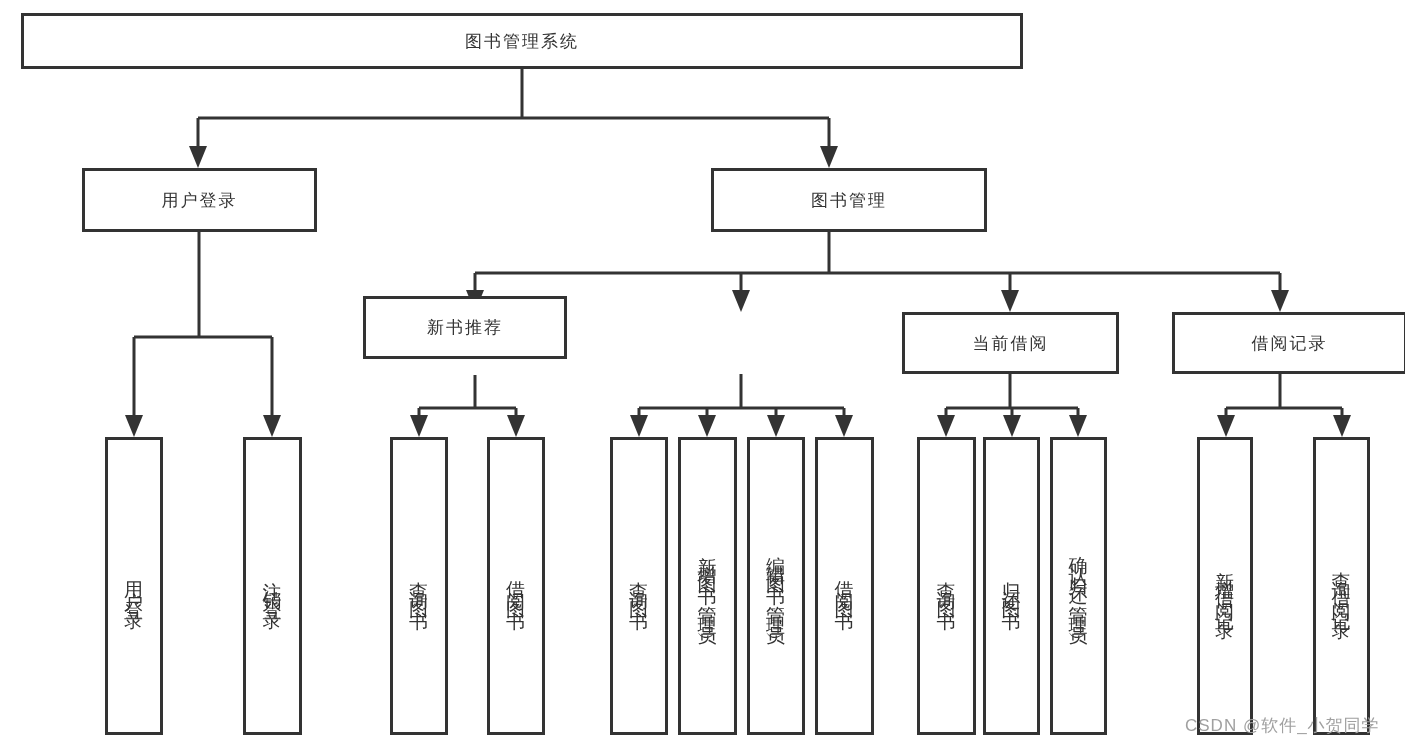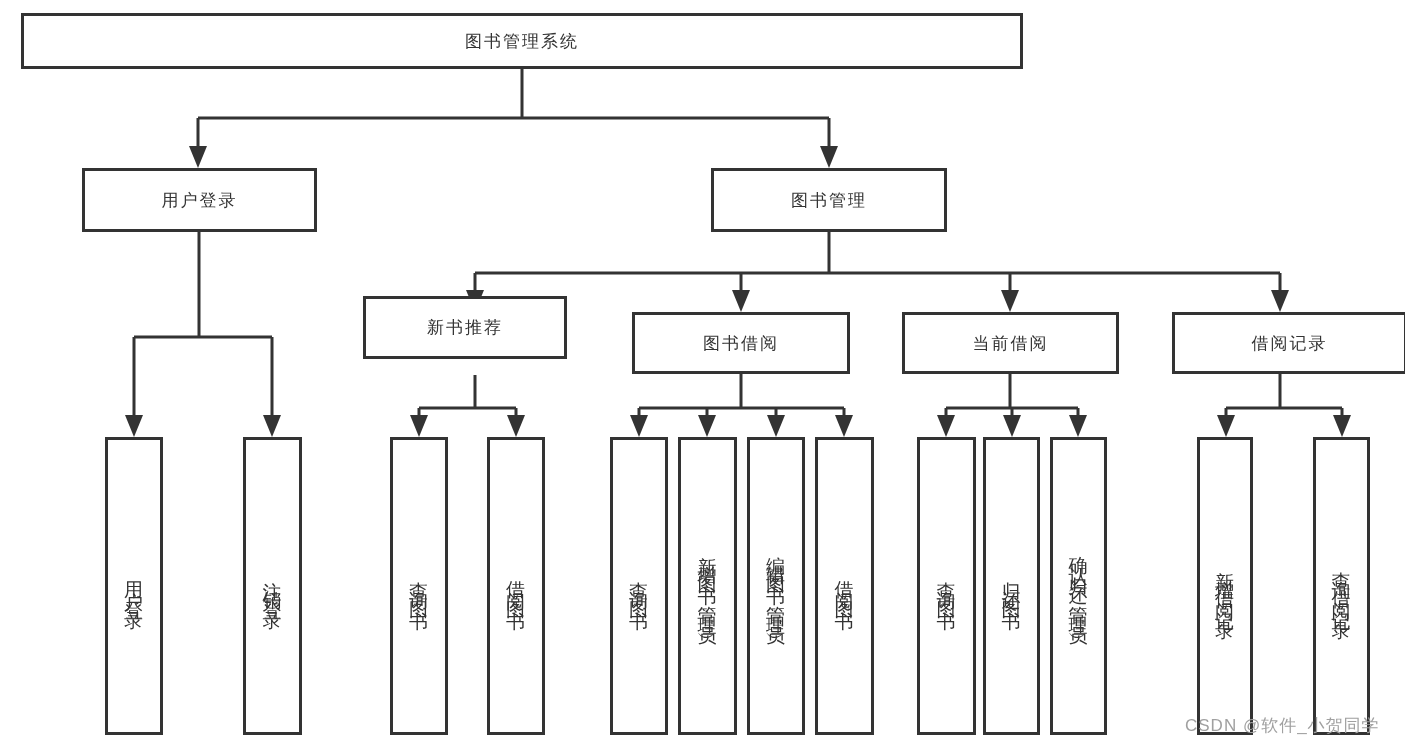--- a/index.html
+++ b/index.html
@@ -60,24 +60,23 @@
         <polygon points="1003,415 1021,415 1012,437"></polygon>
         <polygon points="1069,415 1087,415 1078,437"></polygon>
         <polygon points="1217,415 1235,415 1226,437"></polygon>
         <polygon points="1333,415 1351,415 1342,437"></polygon>
       </g>
   </svg>
 
   <div class="box" style="left:21px; top:13px; width:1002px; height:56px;">图书管理系统</div>
 
   <div class="box" style="left:82px; top:168px; width:235px; height:64px;">用户登录</div>
-  <div class="box" style="left:711px; top:168px; width:236px; height:64px;">图书管理</div>
+  <div class="box" style="left:711px; top:168px; width:276px; height:64px;">图书管理</div>
 
   <div class="box" style="left:363px; top:296px; width:204px; height:63px;">新书推荐</div>
-  <div class="box" style="left:632px; top:312px; width:218px; height:62px;">图书借阅</div>
   <div class="box" style="left:902px; top:312px; width:217px; height:62px;">当前借阅</div>
   <div class="box" style="left:1172px; top:312px; width:235px; height:62px;">借阅记录</div>
 
   <div class="vbox" style="left:105px; top:437px; width:58px; height:298px;">用户登录</div>
   <div class="vbox" style="left:243px; top:437px; width:59px; height:298px;">注销登录</div>
 
   <div class="vbox" style="left:390px; top:437px; width:58px; height:298px;">查询图书</div>
   <div class="vbox" style="left:487px; top:437px; width:58px; height:298px;">借阅图书</div>
 
   <div class="vbox" style="left:610px; top:437px; width:58px; height:298px;">查询图书</div>

